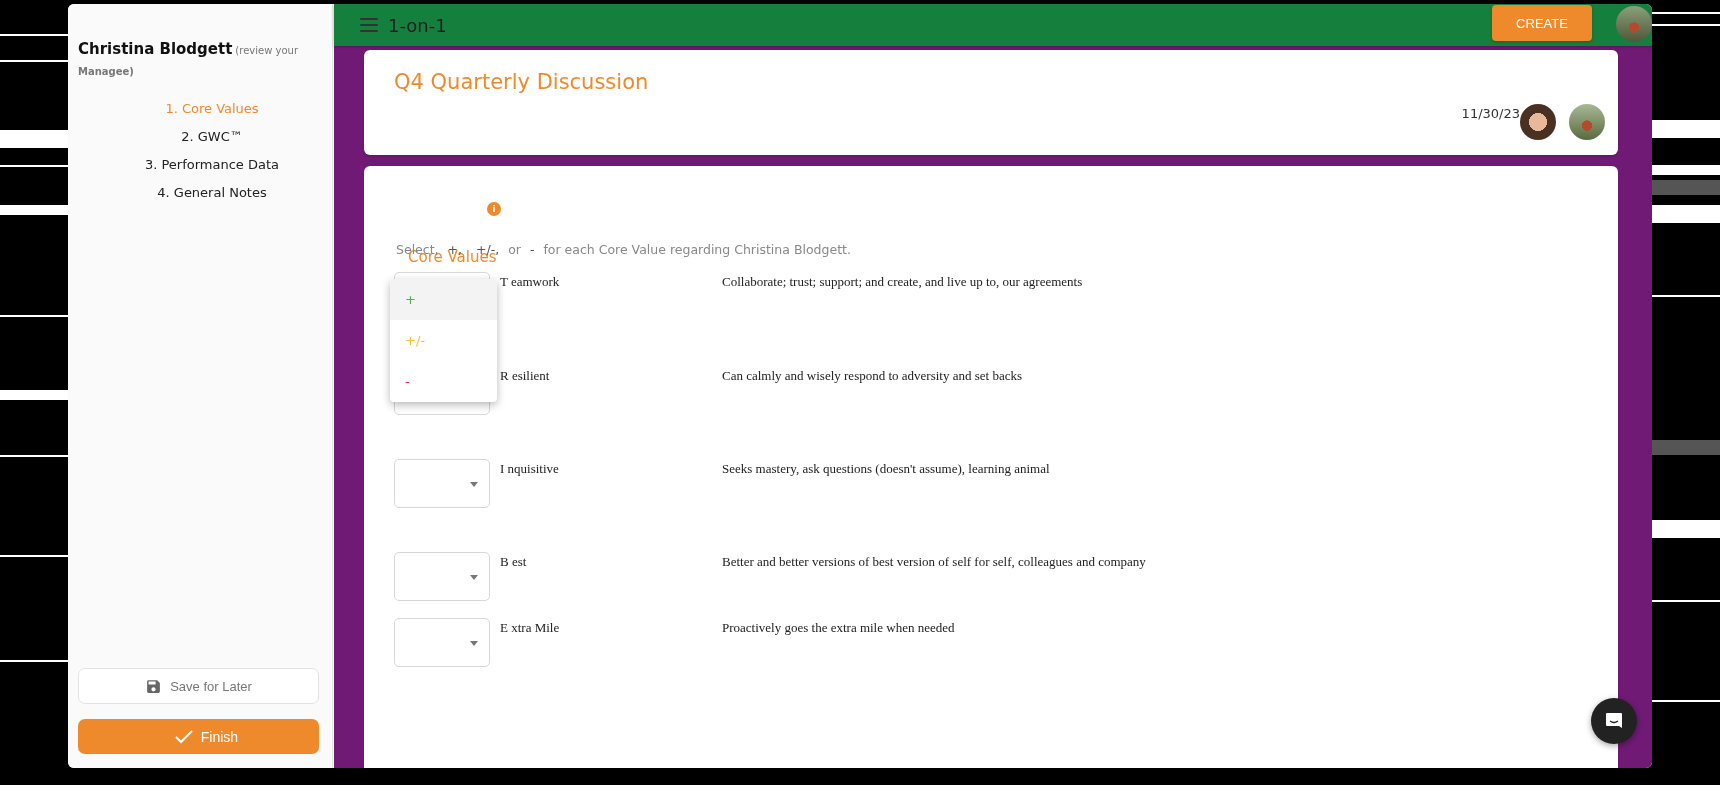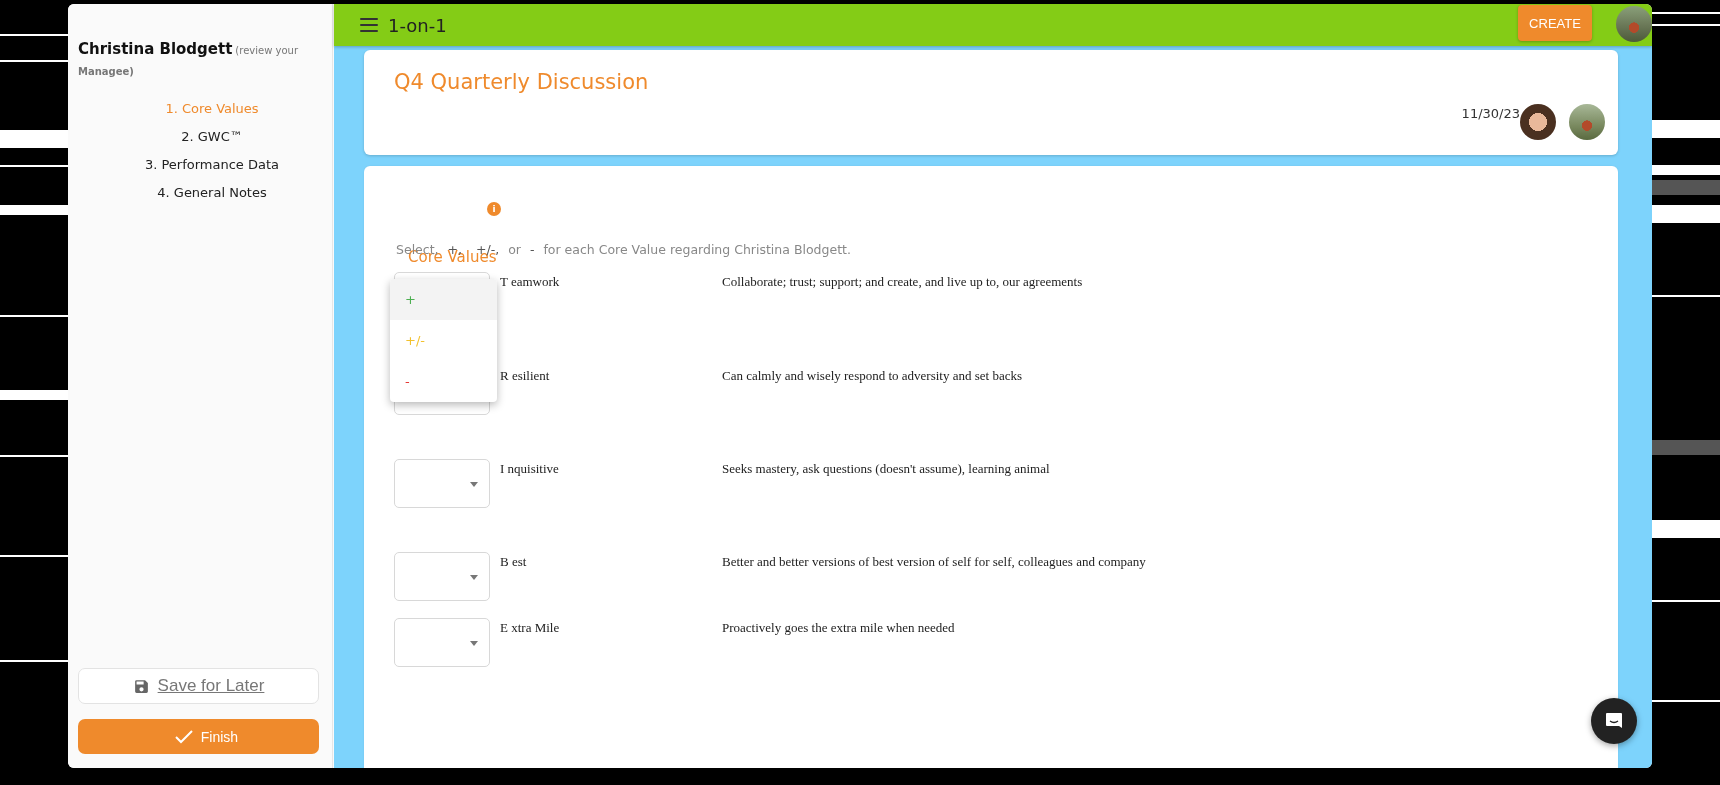--- a/index.html
+++ b/index.html
@@ -30,50 +30,50 @@
   .sb-head .sub { font-size: 10px; font-weight: normal; color: #777; margin-left: 3px; }
   .sb-head .sub2 { display: block; font-size: 10px; font-weight: bold; color: #777; line-height: 20px; }
   .sb-items { list-style: none; padding: 16px 0 6px 24px; }
   .sb-items li { font-size: 13px; color: #222; height: 28px; line-height: 22px; cursor: pointer; text-align: center; }
   .sb-items li.active { color: #ef8a2c; }
 
   .save-btn {
     position: absolute; left: 10px; top: 664px; width: 241px; height: 36px;
     background: #fff; border: 1px solid #e3e3e3; border-radius: 7px;
     display: flex; align-items: center; justify-content: center; gap: 8px;
-    font-size: 17px; color: #777; cursor: pointer; text-decoration: underline;
+    font-size: 13px; color: #777; cursor: pointer;
   }
   .finish-btn {
     position: absolute; left: 10px; top: 715px; width: 241px; height: 35px;
     background: #ef8a2c; border: none; border-radius: 7px;
     display: flex; align-items: center; justify-content: center; gap: 8px;
     font-size: 14px; color: #fff; cursor: pointer; padding-left: 16px;
   }
 
   
   .topbar {
     position: absolute; left: 266px; top: 0; right: 0; height: 42px;
-    background: #84cc16; box-shadow: 0 1px 3px rgba(0,0,0,0.25);
+    background: #15803d; box-shadow: 0 1px 3px rgba(0,0,0,0.25);
     display: flex; align-items: center; z-index: 3;
   }
   .menu-icon { margin-left: 26px; width: 18px; height: 14px; display: flex; flex-direction: column; justify-content: space-between; cursor: pointer; }
   .menu-icon span { display: block; height: 2px; background: #333; border-radius: 1px; }
   .app-title { margin-left: 10px; font-size: 18px; color: #222; }
   .create-btn {
-    position: absolute; right: 60px; top: 1px; height: 36px; width: 74px;
+    position: absolute; right: 60px; top: 1px; height: 36px; width: 100px;
     background: #ef8a2c; color: #fff; border: none; border-radius: 4px;
     font-size: 13px; box-shadow: 0 1px 3px rgba(0,0,0,0.25); cursor: pointer;
   }
   .top-avatar {
     position: absolute; right: 0px; top: 2px; width: 36px; height: 36px; border-radius: 50%;
     background: radial-gradient(circle at 50% 60%, #b34a2a 0 18%, transparent 19%), linear-gradient(180deg,#8aa07a 0%,#6d7b5a 50%,#4d5a3a 100%);
   }
 
   
-  .main { position: absolute; left: 266px; top: 42px; right: 0; bottom: 0; background: #7dd3fc; }
+  .main { position: absolute; left: 266px; top: 42px; right: 0; bottom: 0; background: #701a75; }
   .card {
     position: absolute; left: 30px; width: 1254px; background: #fff;
     border-radius: 6px; box-shadow: 0 1px 3px rgba(0,0,0,0.18);
   }
   .card1 { top: 4px; height: 105px; }
   .card2 { top: 120px; height: 620px; box-shadow: 0 0 2px rgba(0,0,0,0.08); overflow: hidden; }
   .disc-title { position: absolute; left: 30px; top: 20px; font-size: 21px; color: #ef8a2c; }
   .disc-date { position: absolute; right: 98px; top: 56px; font-size: 13px; color: #333; }
   .avatar { position: absolute; top: 54px; width: 36px; height: 36px; border-radius: 50%; }
   .avatar.a1 { right: 62px; background: radial-gradient(circle at 50% 50%, #e8b89a 0 35%, #4a3020 36% 100%); }

